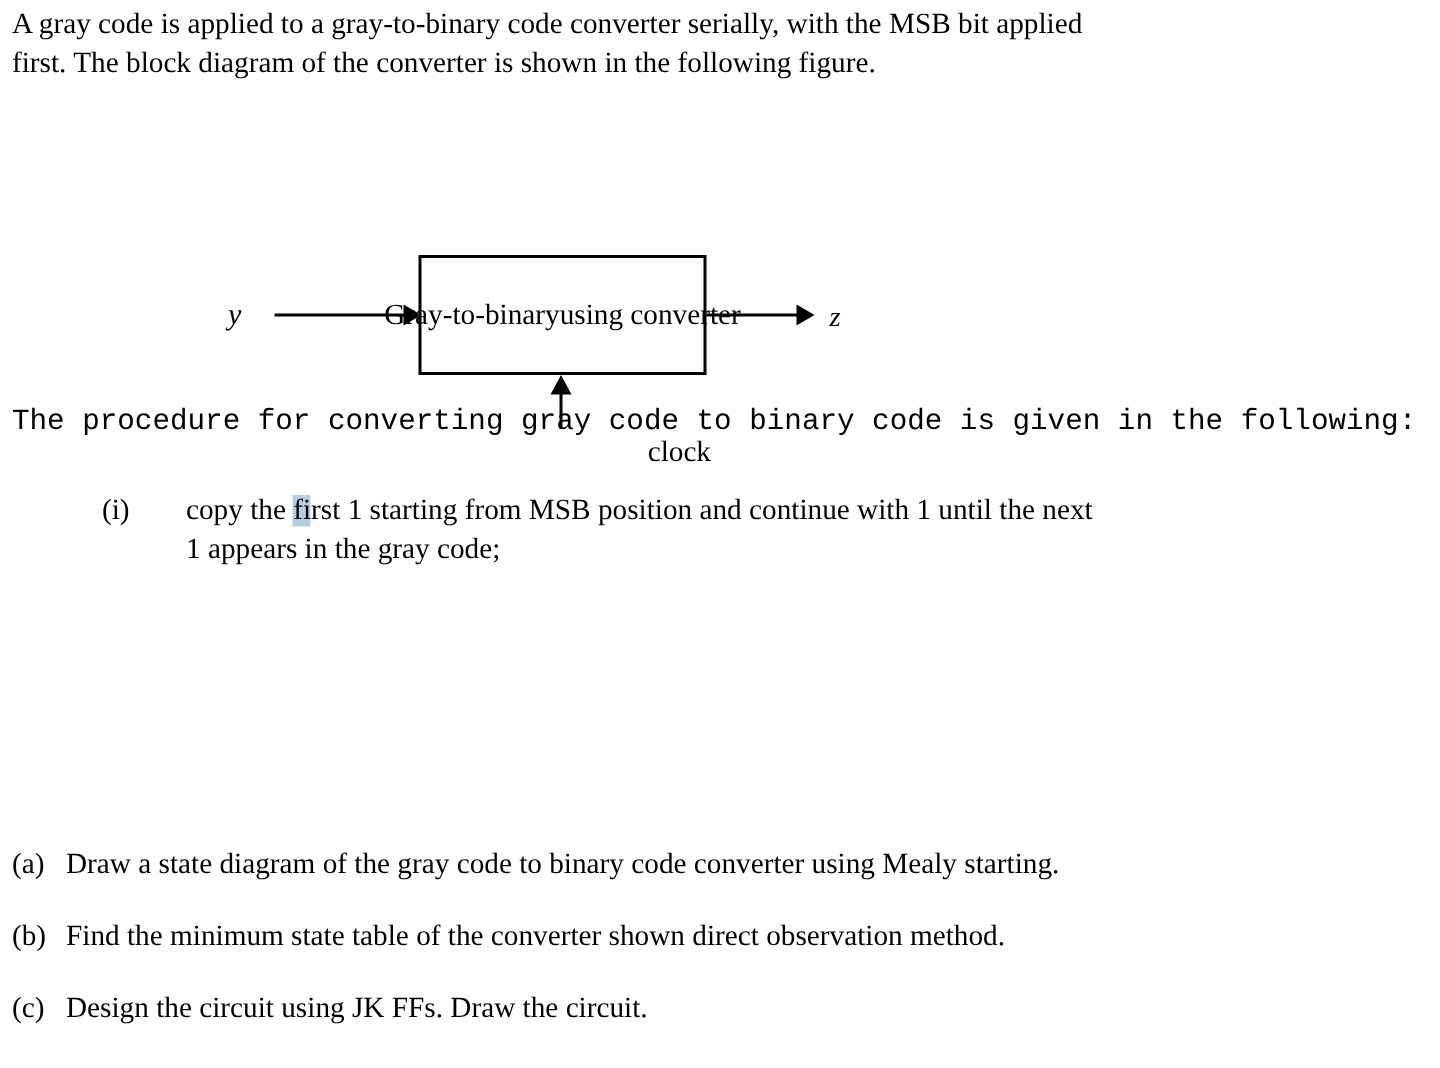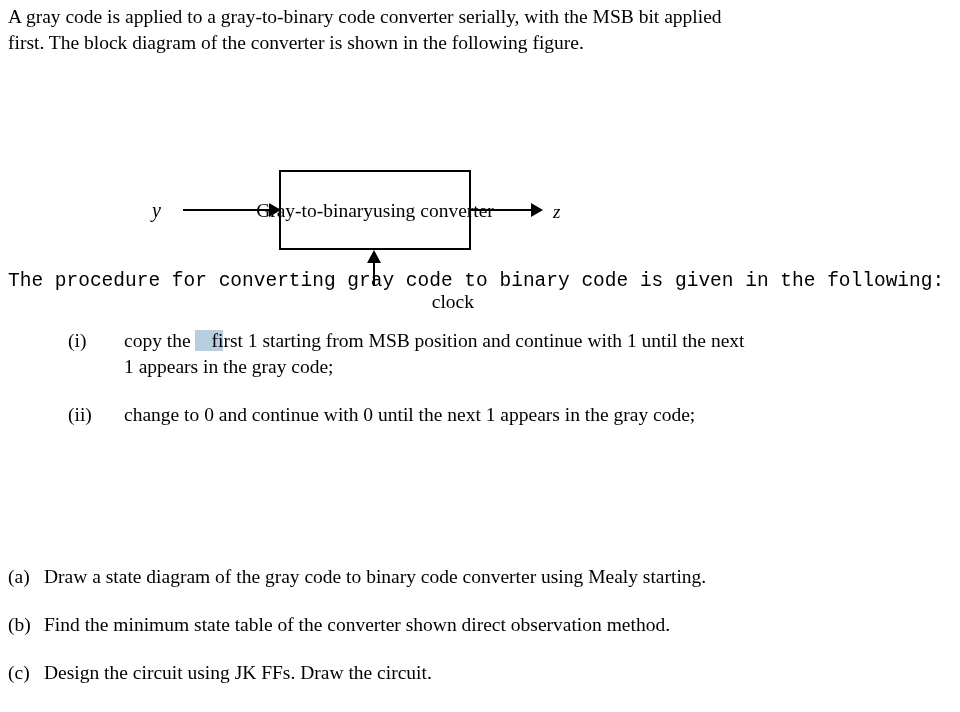--- a/index.html
+++ b/index.html
@@ -183,21 +183,20 @@
   }
   .roman-body {
     margin-left: 124px;
     margin-right: 24px;
     font-size: 19.5px;
     line-height: 26px;
   }
   .roman-body .ln { display: block; white-space: nowrap; }
   .hl {
     background: #b7cede;
-    padding-left: 16px;
   }
 
   
   .alpha-list {
     position: absolute;
     left: 0;
     top: 564px;
     width: 960px;
   }
   .alpha-item {
@@ -260,26 +259,20 @@
   <div class="roman-list">
 
     <div class="roman-item">
       <div class="roman-marker">(i)</div>
       <div class="roman-body">
         <span class="ln"><span>copy the </span><span class="hl">fi</span><span>rst 1 starting from MSB position and continue with 1 until the next</span></span>
         <span class="ln">1 appears in the gray code;</span>
       </div>
     </div>
 
-    <div class="roman-item">
-      <div class="roman-marker">(ii)</div>
-      <div class="roman-body">
-        <span class="ln">change to 0 and continue with 0 until the next 1 appears in the gray code;</span>
-      </div>
-    </div>
 
 
   </div>
 
   <div class="alpha-list">
 
     <div class="alpha-item">
       <div class="alpha-marker">(a)</div>
       <div class="alpha-body">Draw a state diagram of the gray code to binary code converter using Mealy starting.</div>
     </div>

